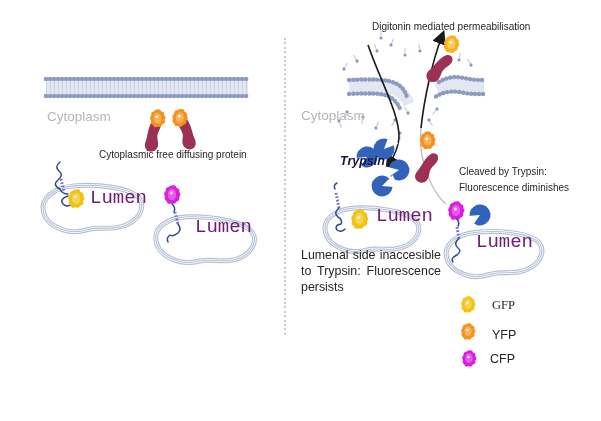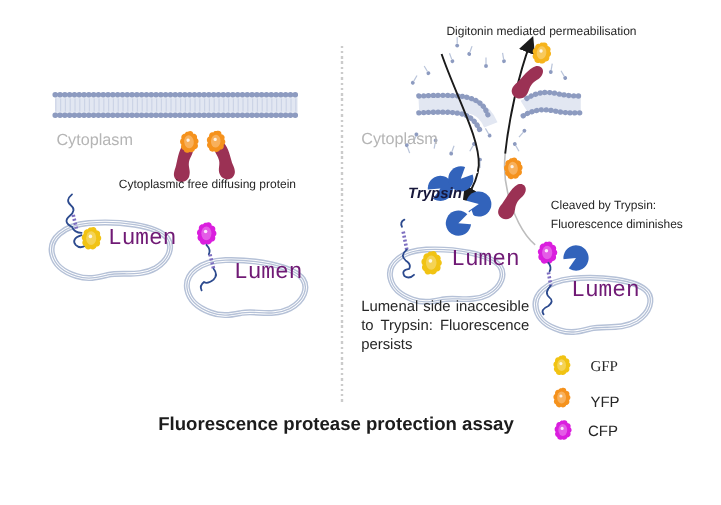--- a/index.html
+++ b/index.html
@@ -192,14 +192,13 @@
     <div>Cleaved by Trypsin:</div>
     <div>Fluorescence diminishes</div>
   </div>
 
   <div class="txt note" style="left:301px;top:247px;">Lumenal side inaccesible to Trypsin: Fluorescence persists</div>
 
   <div class="txt legend-label" style="left:492px;top:298px;font-family:Liberation Serif, serif;">GFP</div>
   <div class="txt legend-label" style="left:492px;top:328px;">YFP</div>
   <div class="txt legend-label" style="left:490px;top:352px;">CFP</div>
 
-  <div class="txt title">Fluorescence protease protection assay</div>
 </div>
 
 </body></html>

